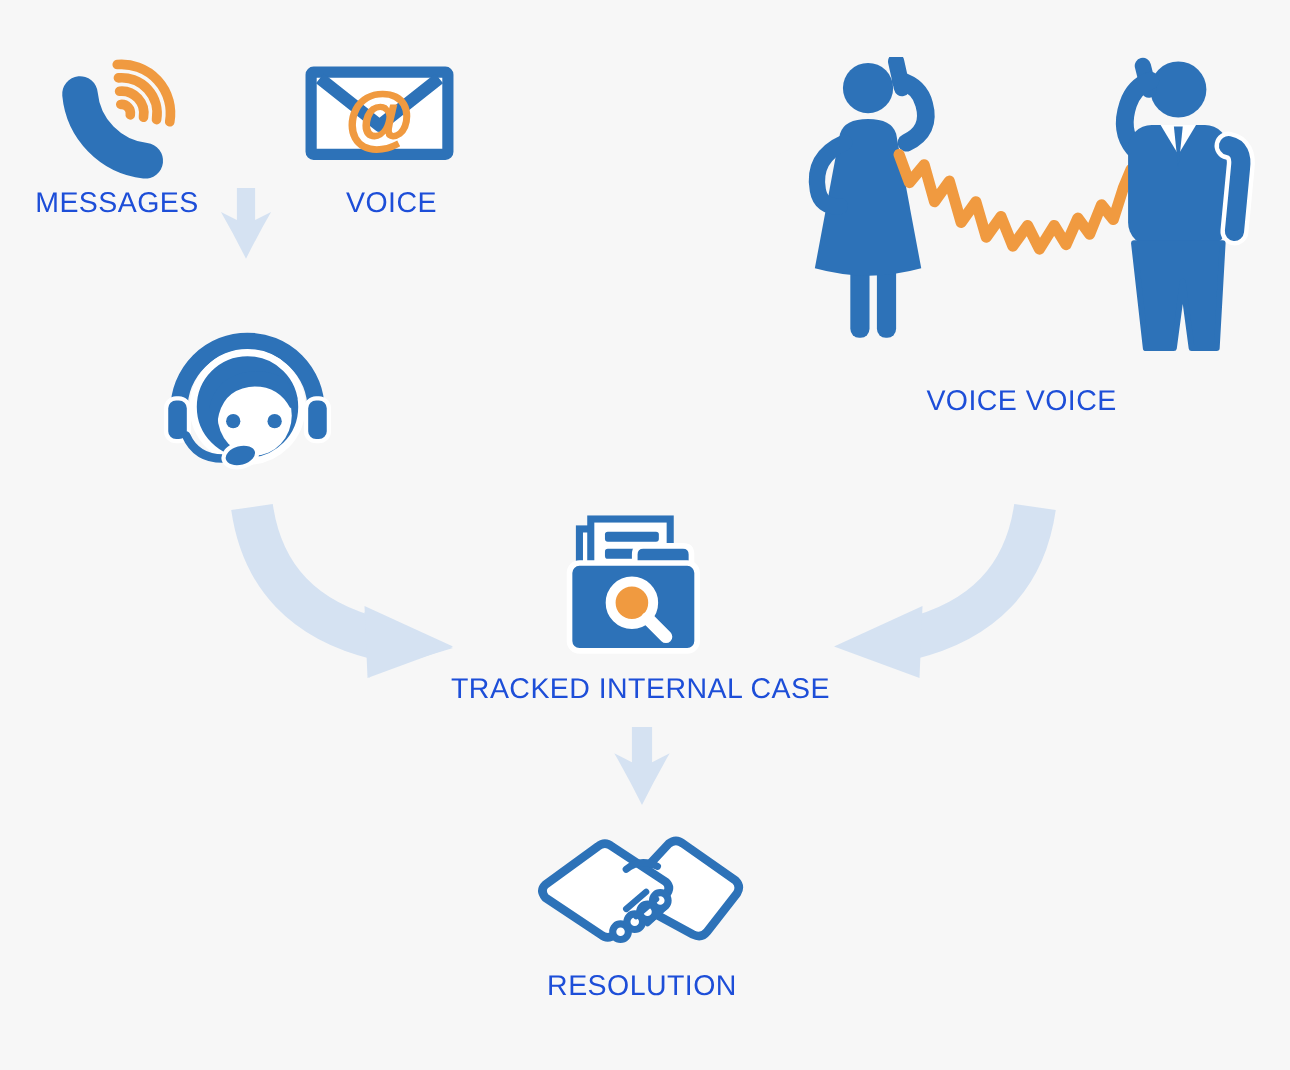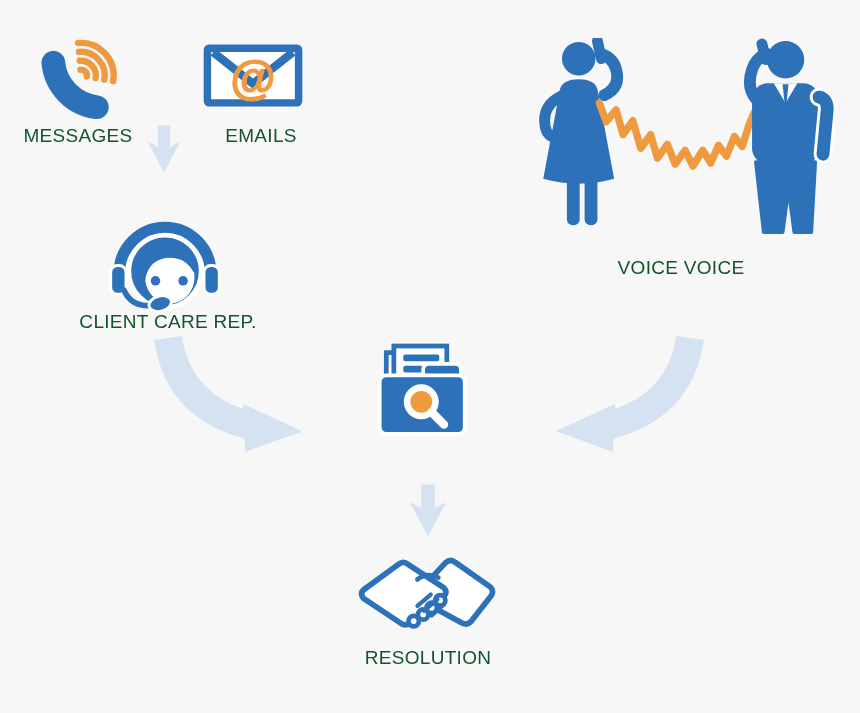--- a/index.html
+++ b/index.html
@@ -8,21 +8,21 @@
     background:#f7f7f7;
     font-family:"Liberation Sans",sans-serif;
     position:relative;
     overflow:hidden;
   }
   .stage{position:absolute;left:0;top:0;width:860px;height:713px}
   .abs{position:absolute}
   .label{
     position:absolute;
     transform:translateX(-50%);
-    color:#14532d;
+    color:#1d4ed8;
     font-size:19px;
     letter-spacing:.3px;
     white-space:nowrap;
     text-align:center;
     line-height:24px;
   }
 </style>
 </head>
 <body>
 
@@ -37,39 +37,38 @@
       <path d="M45.1 7.1 A33 33 0 0 1 80.5 45.7"></path>
     </g>
   </svg>
   <div class="label" style="left:78px;top:124px">MESSAGES</div>
 
   <svg class="abs" style="left:203px;top:44px" width="100" height="63" viewBox="0 0 120 76">
     <rect x="5" y="5" width="110" height="66" rx="2" fill="#ffffff" stroke="#2D72B8" stroke-width="9"></rect>
     <path d="M12 10 L60 48 L108 10" fill="none" stroke="#2D72B8" stroke-width="10" stroke-linejoin="round"></path>
     <text x="60" y="60" text-anchor="middle" font-family="Liberation Sans, sans-serif" font-weight="bold" font-size="56" fill="#F09A40" stroke="#F09A40" stroke-width="1.5">@</text>
   </svg>
-  <div class="label" style="left:261px;top:124px">EMAILS</div>
+  <div class="label" style="left:261px;top:124px">VOICE</div>
 
   <svg class="abs" style="left:145px;top:116px" width="38" height="72" viewBox="0 0 50 70">
     <path d="M17 0 L33 0 L33 28 L47 21 Q36 40 25 62 Q14 40 3 21 L17 28 Z" fill="#D5E2F2"></path>
   </svg>
 
   <svg class="abs" style="left:103px;top:197px" width="124" height="119" viewBox="0 0 130 125">
     <path d="M17 80 A48 48 0 0 1 113 80" stroke="#2D72B8" stroke-width="12" fill="none" stroke-linecap="round"></path>
     <circle cx="65" cy="78" r="38" fill="#2D72B8" stroke="#ffffff" stroke-width="5"></circle>
     <rect x="8" y="72" width="16" height="30" rx="7" fill="#2D72B8" stroke="#ffffff" stroke-width="3"></rect>
     <rect x="106" y="72" width="16" height="30" rx="7" fill="#2D72B8" stroke="#ffffff" stroke-width="3"></rect>
     <ellipse cx="70" cy="84" rx="26" ry="28" fill="#ffffff"></ellipse>
     <path d="M38 80 Q42 56 68 53 Q93 52 100 72 L95 79 Q86 62 66 64 Q47 67 44 88 Z" fill="#2D72B8"></path>
     <circle cx="55" cy="88" r="5" fill="#2D72B8"></circle>
     <circle cx="84" cy="88" r="5" fill="#2D72B8"></circle>
     <path d="M22 98 Q30 116 52 114" stroke="#2D72B8" stroke-width="6" fill="none" stroke-linecap="round"></path>
     <ellipse cx="60" cy="112" rx="12" ry="8" fill="#2D72B8" stroke="#ffffff" stroke-width="3" transform="rotate(-15 60 112)"></ellipse>
   </svg>
-  <div class="label" style="left:168px;top:310px">CLIENT CARE REP.</div>
 
   <svg class="abs" style="left:525px;top:38px" width="330" height="197" viewBox="0 0 330 200">
     <g fill="#2D72B8">
       <rect x="40" y="135" width="13" height="55" rx="6"></rect>
       <rect x="58" y="135" width="13" height="55" rx="6"></rect>
       <circle cx="52" cy="21" r="17"></circle>
       <path d="M71 3 L75 21" stroke="#2D72B8" stroke-width="11" stroke-linecap="round" fill="none"></path>
       <path d="M78 58 Q95 50 90 32 Q87 20 74 16" stroke="#2D72B8" stroke-width="12" stroke-linecap="round" fill="none"></path>
       <path d="M33 52 Q36 42 52 42 Q68 42 71 52 L88 143 Q52 153 16 143 Z"></path>
       <path d="M36 58 Q14 68 18 90 Q20 102 33 101" stroke="#2D72B8" stroke-width="11" stroke-linecap="round" fill="none"></path>
@@ -105,20 +104,21 @@
   <svg class="abs" style="left:374px;top:341px" width="104" height="97" viewBox="0 0 110 102">
     <rect x="13" y="12" width="56" height="80" fill="#ffffff" stroke="#2D72B8" stroke-width="5"></rect>
     <rect x="21" y="5" width="56" height="80" fill="#ffffff" stroke="#2D72B8" stroke-width="5"></rect>
     <rect x="31" y="14" width="38" height="7" rx="2" fill="#2D72B8"></rect>
     <rect x="31" y="26" width="31" height="7" rx="2" fill="#2D72B8"></rect>
     <path d="M52 40 L52 30 Q52 24 58 24 L86 24 Q92 24 92 30 L92 40 Z" fill="#2D72B8" stroke="#ffffff" stroke-width="4"></path>
     <rect x="6" y="36" width="90" height="62" rx="7" fill="#2D72B8" stroke="#ffffff" stroke-width="4"></rect>
     <circle cx="50" cy="64" r="15" fill="#F09A40" stroke="#ffffff" stroke-width="7"></circle>
     <path d="M61 75 L74 88" stroke="#ffffff" stroke-width="9" stroke-linecap="round"></path>
   </svg>
+  <div class="label" style="left:427px;top:448px">TRACKED INTERNAL CASE</div>
 
   <svg class="abs" style="left:407px;top:480px" width="42" height="68" viewBox="0 0 50 70">
     <path d="M17 0 L33 0 L33 28 L47 21 Q36 40 25 62 Q14 40 3 21 L17 28 Z" fill="#D5E2F2"></path>
   </svg>
 
   <svg class="abs" style="left:355px;top:549px" width="142" height="95" viewBox="0 0 150 100">
     <path d="M96 14 Q101 10 106 14 L143 40 Q147 44 144 49 L123 76 Q119 81 113 78 L69 54 Q64 50 68 44 Z" fill="#ffffff" stroke="#2D72B8" stroke-width="6" stroke-linejoin="round"></path>
     <path d="M9 43 Q5 47 9 52 L48 78 Q53 82 58 78 L94 50 Q98 45 94 41 L56 16 Q51 12 46 16 Z" fill="#ffffff" stroke="#2D72B8" stroke-width="6" stroke-linejoin="round"></path>
     <g fill="#ffffff" stroke="#2D72B8" stroke-width="5">
       <circle cx="62" cy="76" r="5.5"></circle>

